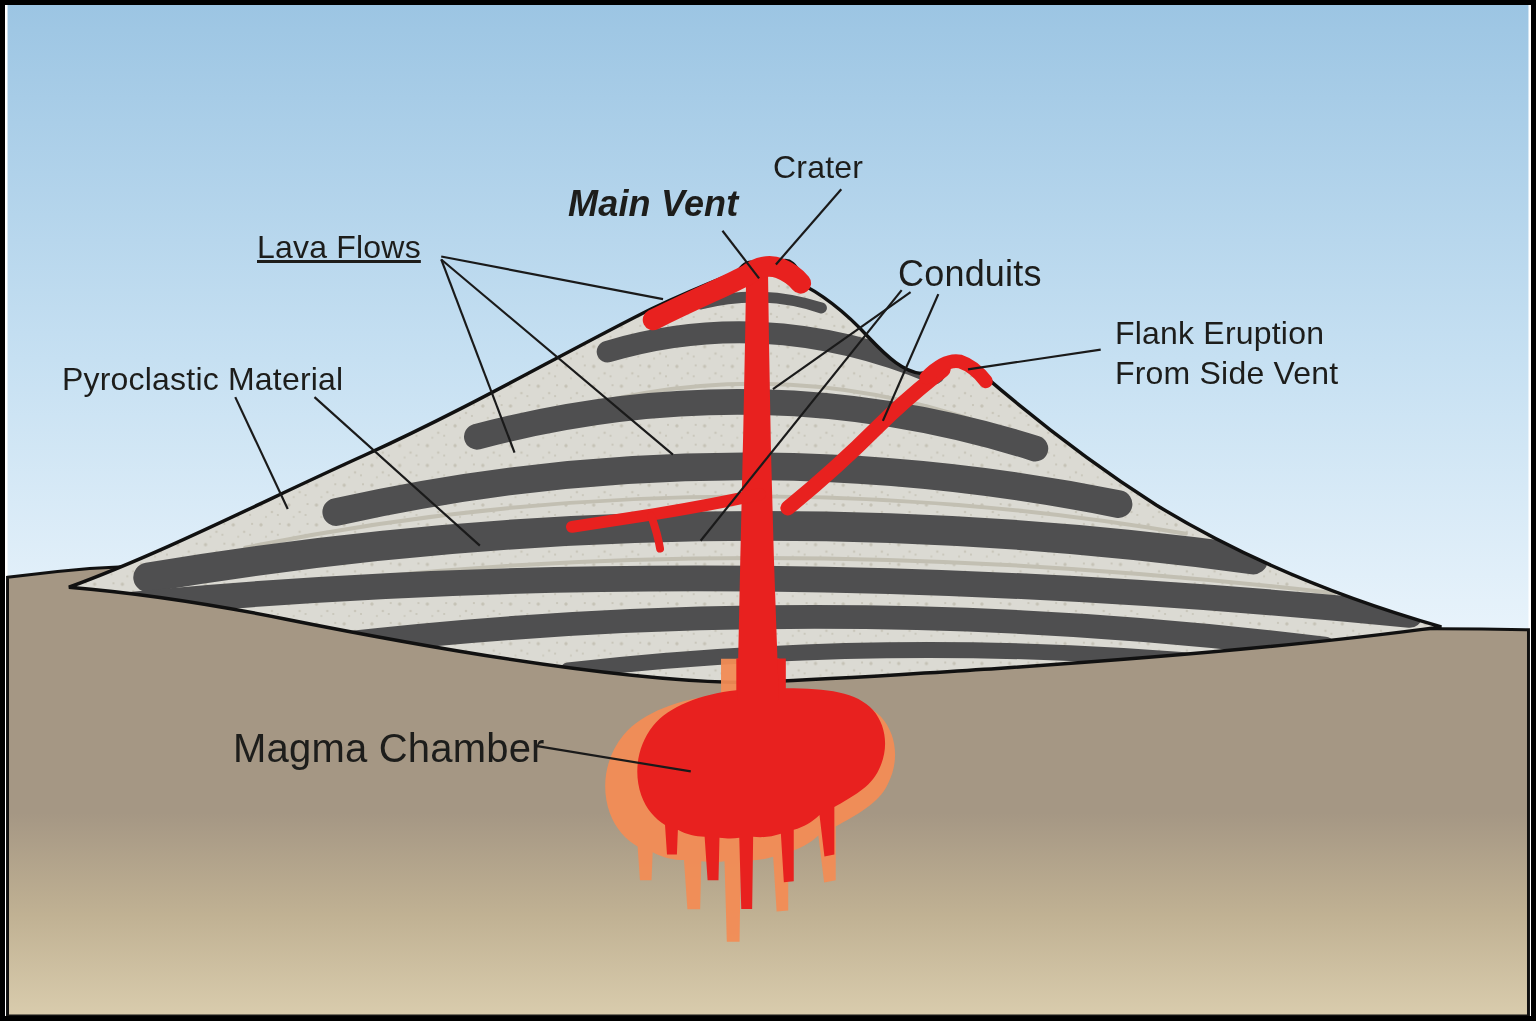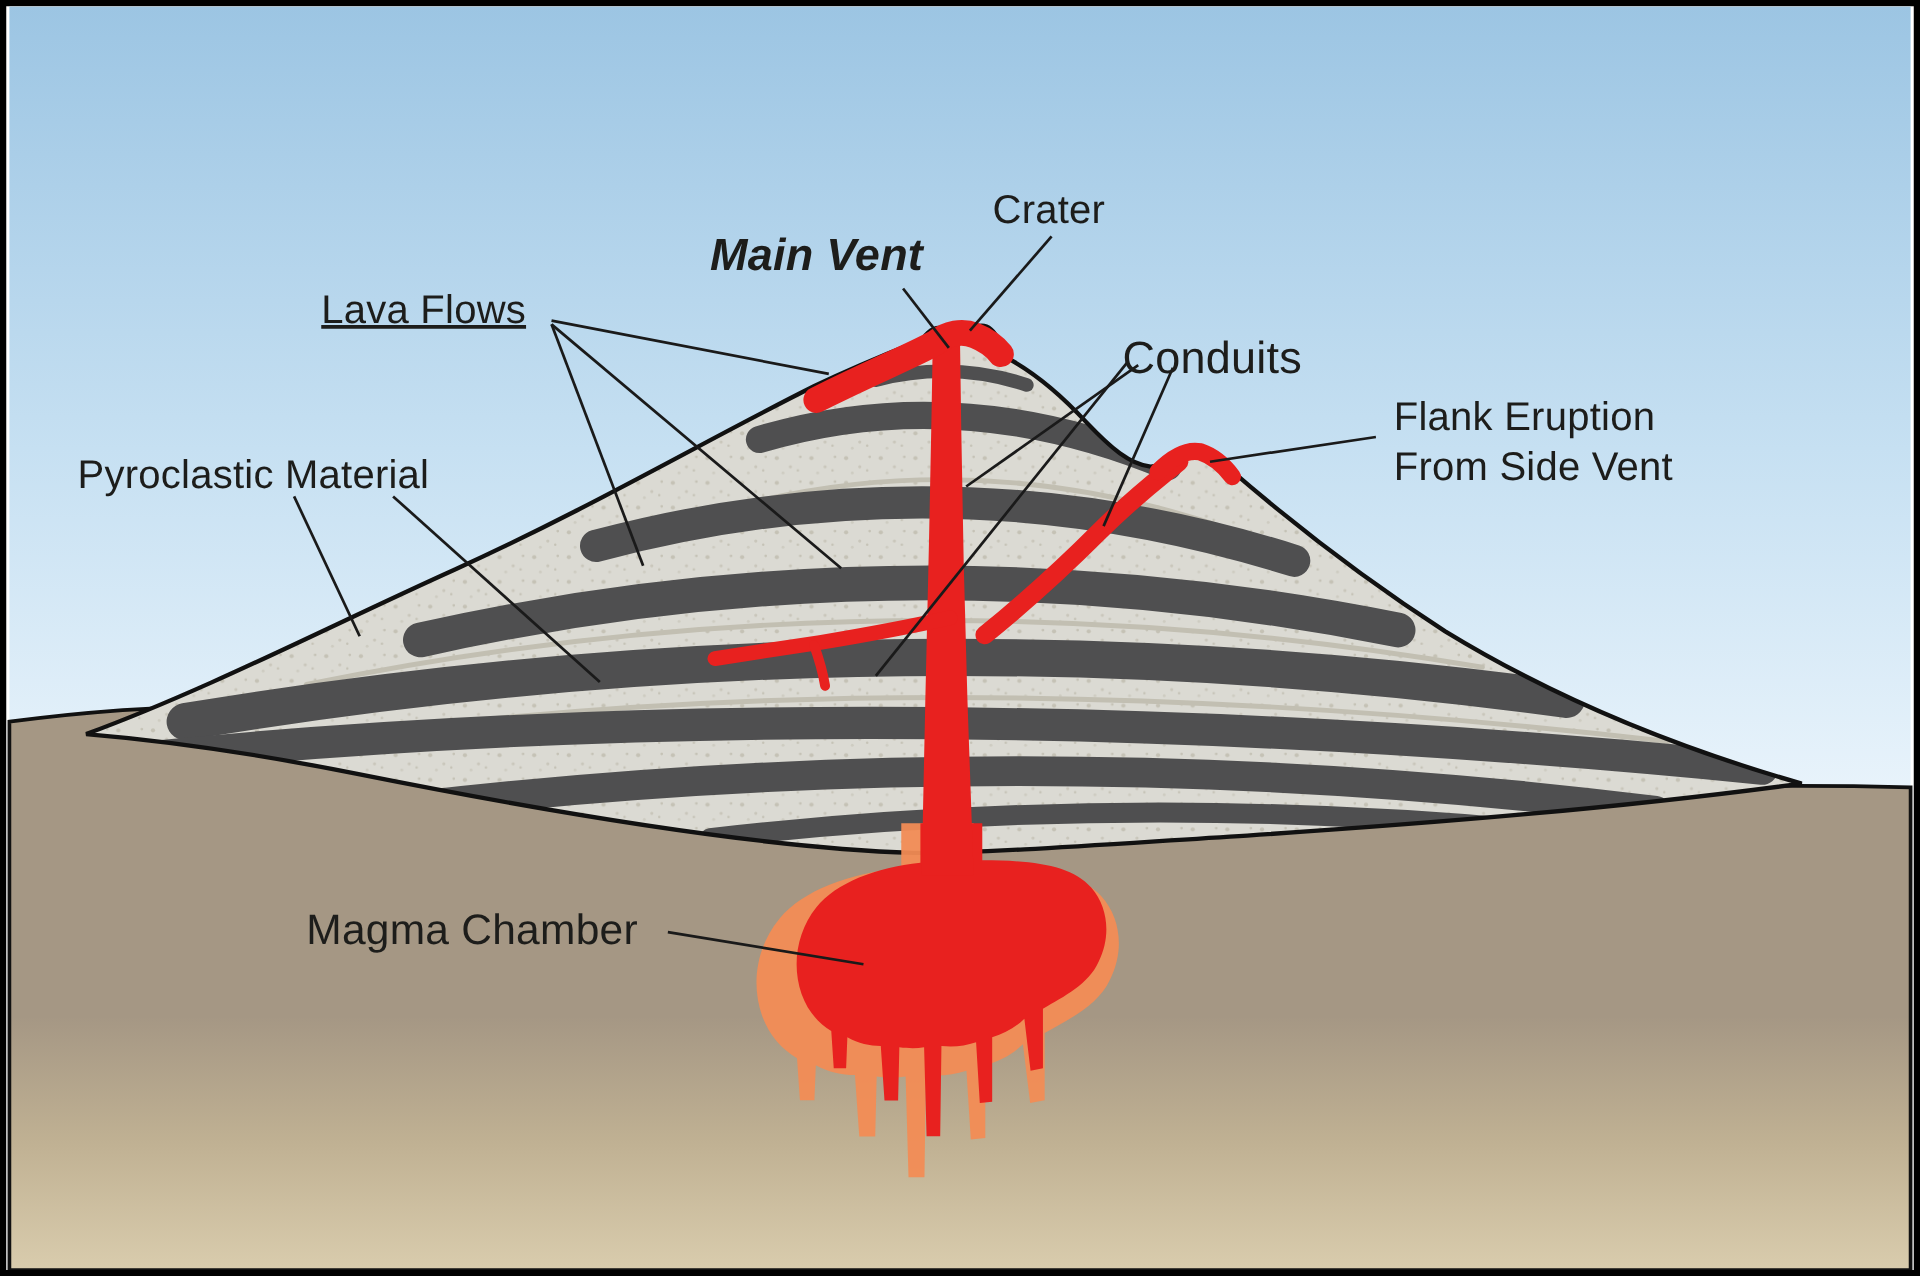--- a/index.html
+++ b/index.html
@@ -108,22 +108,22 @@
       <line x1="903" y1="288" x2="700" y2="541"></line>
       <line x1="1104" y1="348" x2="970" y2="368"></line>
       <line x1="532" y1="748" x2="690" y2="774"></line>
       <line x1="230" y1="396" x2="283" y2="509"></line>
       <line x1="310" y1="396" x2="477" y2="546"></line>
     </g>
   </svg>
 
   <div class="label" style="left:252px;top:222px;text-decoration:underline;">Lava Flows</div>
   <div class="label big bold" style="left:563px;top:176px;">Main Vent</div>
-  <div class="label" style="left:789px;top:142px;">Crater</div>
-  <div class="label big" style="left:893px;top:246px;margin-top:12px;">Conduits</div>
+  <div class="label" style="left:768px;top:142px;">Crater</div>
+  <div class="label big" style="left:893px;top:246px;">Conduits</div>
   <div class="label" style="left:57px;top:354px;">Pyroclastic Material</div>
   <div class="label" style="left:1110px;top:308px;">
     <div>Flank Eruption</div>
     <div class="big">From Side Vent</div>
   </div>
-  <div class="label" style="left:240px;top:718px;font-size:34px;">Magma Chamber</div>
+  <div class="label" style="left:228px;top:718px;font-size:40px;">Magma Chamber</div>
 
 </div>
 
 </body></html>

